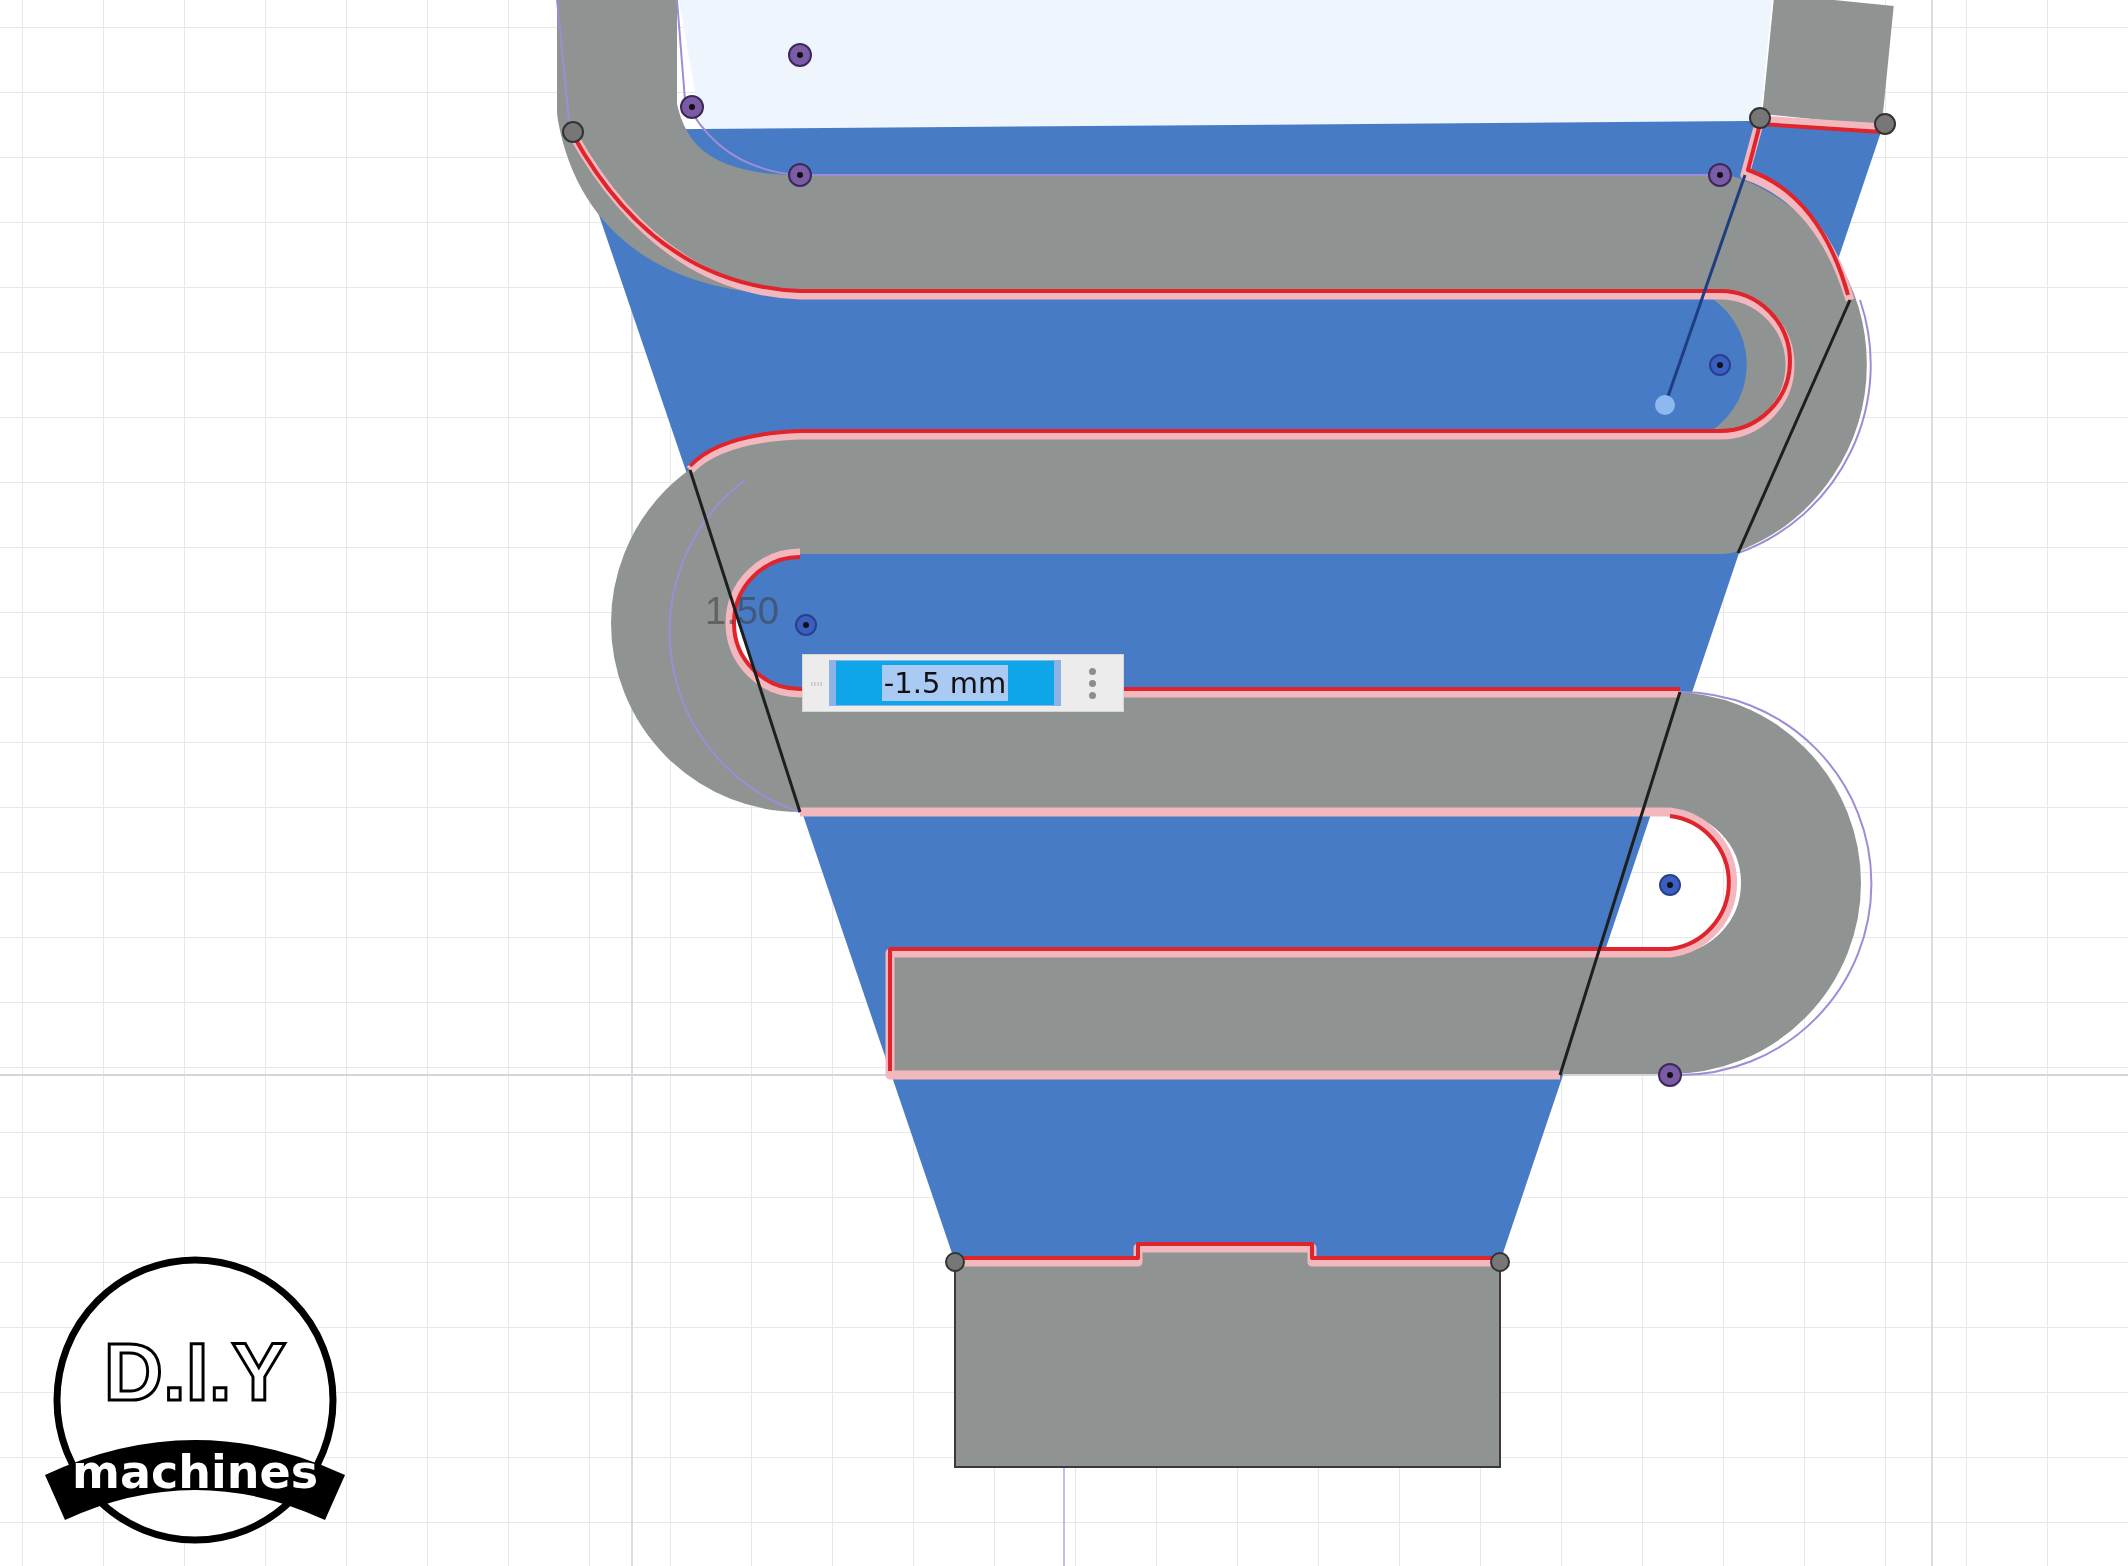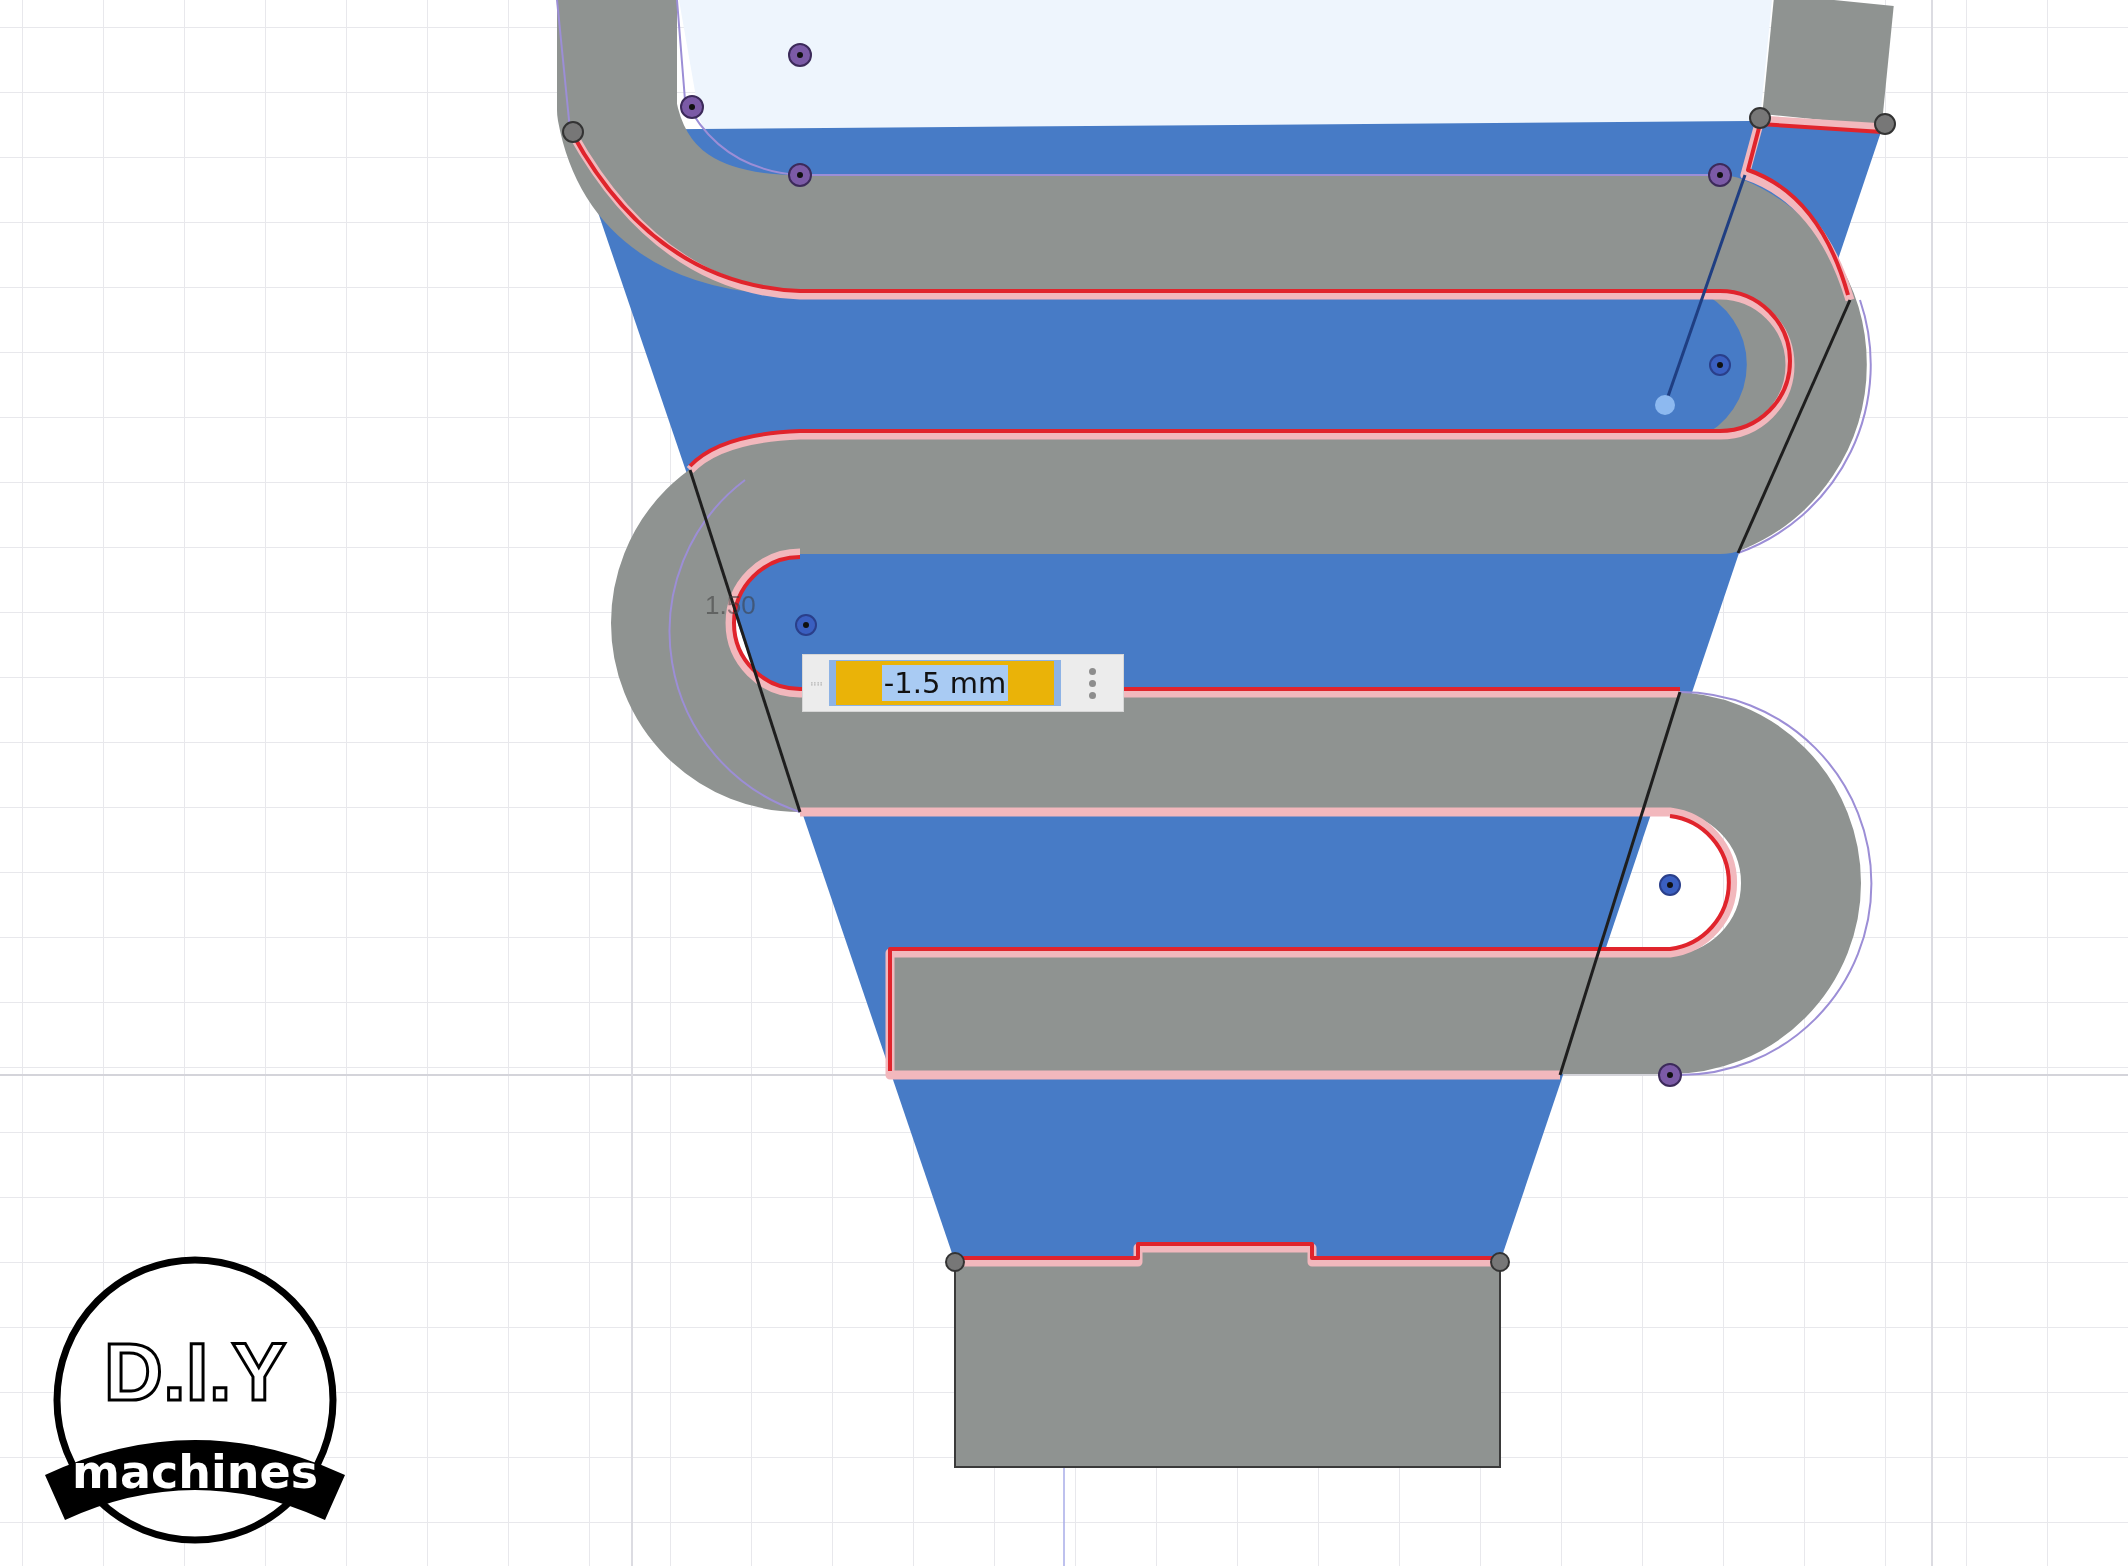--- a/index.html
+++ b/index.html
@@ -8,27 +8,27 @@
   #canvas { position: absolute; left: 0; top: 0; }
   .dim-input-box {
     position: absolute; left: 802px; top: 654px; width: 322px; height: 58px;
     background: #ececec; border: 1px solid #d6d6d6; box-sizing: border-box;
     display: flex; align-items: center;
   }
   .grip { width: 26px; height: 100%; display: flex; align-items: center; justify-content: center;
           color: #b8b8b8; font-size: 14px; letter-spacing: -2px; writing-mode: vertical-rl; }
   .field-wrap { background: #8db3e6; padding: 5px 7px; height: 46px; box-sizing: border-box;
                 display: flex; align-items: center; width: 232px; }
-  .field { background: #eab308; width: 100%; height: 44px; border: none; display: flex;
+  .field { background: #0ea5e9; width: 100%; height: 44px; border: none; display: flex;
            align-items: center; justify-content: center; box-sizing: border-box; }
   .field span { background: #a9cbf3; color: #111; font-size: 29px; padding: 1px 2px;
                 font-family: "DejaVu Sans", sans-serif; }
   .more { flex: 1; display: flex; flex-direction: column; align-items: center; justify-content: center; gap: 5px; }
   .more i { width: 7px; height: 7px; border-radius: 50%; background: #8d8d8d; display: block; }
-  .dim-label { position: absolute; left: 705px; top: 590px; font-size: 26px; color: rgba(60,60,60,0.55);
+  .dim-label { position: absolute; left: 705px; top: 590px; font-size: 38px; color: rgba(60,60,60,0.55);
                font-family: "Liberation Sans", sans-serif; }
   .logo { position: absolute; left: 40px; top: 1250px; width: 310px; height: 300px; }
 </style>
 </head>
 <body>
 
 <svg id="canvas" width="2128" height="1566" viewBox="0 0 2128 1566" xmlns="http://www.w3.org/2000/svg">
   <defs>
     <pattern id="grid" width="81" height="65" patternUnits="userSpaceOnUse" x="22" y="27">
       <path d="M 0 0 L 0 65 M 0 0 L 81 0" stroke="#e8e8ec" stroke-width="2" fill="none"></path>

